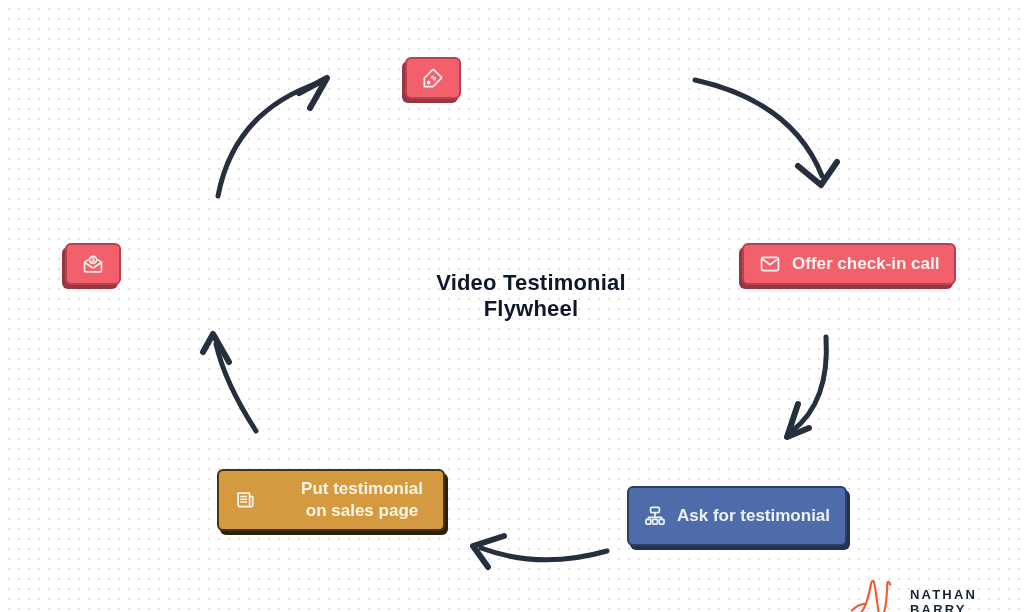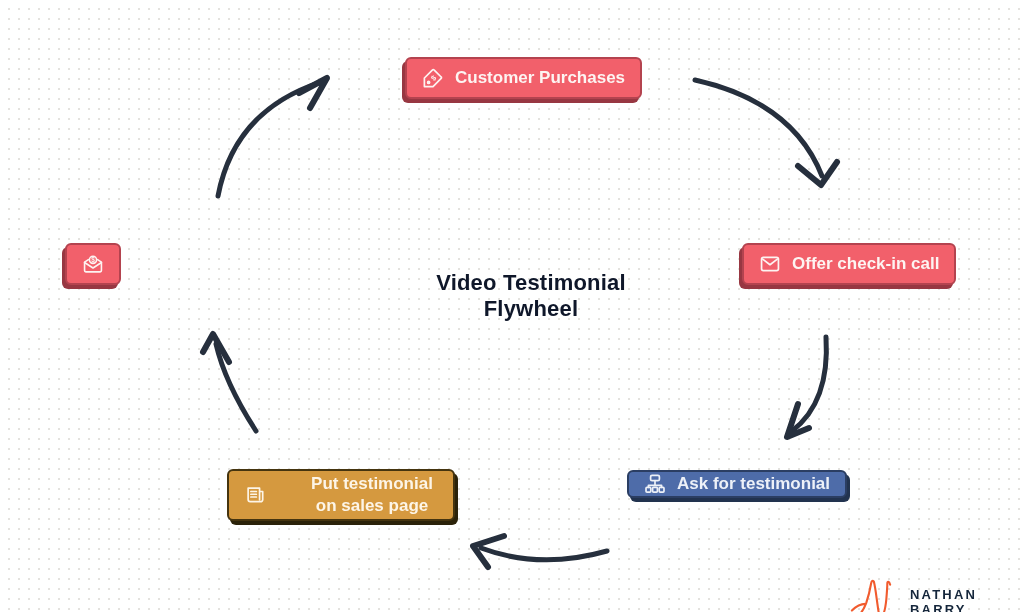--- a/index.html
+++ b/index.html
@@ -30,22 +30,22 @@
   .node-blue{
     background:#4e6ca9;border:2px solid #2b3e63;color:#edf1f8;
     box-shadow:3px 4px 0 #22334f;
   }
   .node-orange{
     background:#d5993f;border:2px solid #45340f;color:#fdf5e7;
     box-shadow:3px 4px 0 #2b2209;
   }
   .node-customer{left:405px;top:57px;height:42px;}
   .node-offer{left:742px;top:243px;height:42px;}
-  .node-ask{left:627px;top:470px;height:28px;}
-  .node-put{left:227px;top:469px;height:52px;white-space:normal;gap:40px;}
+  .node-ask{left:627px;top:486px;height:60px;}
+  .node-put{left:217px;top:469px;height:62px;white-space:normal;gap:40px;}
   .node-put .label{width:132px;text-align:center;}
   .node-increase{left:65px;top:243px;height:42px;}
 
   .title{
     position:absolute;left:386px;top:270px;width:290px;text-align:center;
     font-size:22px;font-weight:600;color:#0f172a;letter-spacing:.2px;
   }
   .logo{
     position:absolute;left:850px;top:576px;display:flex;align-items:center;gap:16px;
   }
@@ -85,21 +85,20 @@
   <div class="node node-red node-customer">
     <span class="icon">
       <svg width="22" height="22" viewBox="0 0 24 24" fill="none" stroke="#fdf4f2" stroke-width="1.7" stroke-linecap="round" stroke-linejoin="round">
         <g transform="rotate(-90 12 12)">
           <path d="M12 2.6H2.6V12l8.9 8.9a1.1 1.1 0 0 0 1.6 0l7.8-7.8a1.1 1.1 0 0 0 0-1.6Z"></path>
           <circle cx="7.2" cy="7.2" r="1.1"></circle>
         </g>
         <text transform="rotate(-42 12.5 12)" x="12.5" y="14.8" text-anchor="middle" font-size="8" font-weight="bold" fill="#fdf4f2" stroke="none">$</text>
       </svg>
     </span>
-    <span class="label">Customer Purchases</span>
   </div>
 
   <div class="node node-red node-offer">
     <span class="icon">
       <svg width="22" height="22" viewBox="0 0 24 24" fill="none" stroke="#fdf4f2" stroke-width="1.7" stroke-linecap="round" stroke-linejoin="round">
         <rect x="2.8" y="4.8" width="18.4" height="14.4" rx="2"></rect>
         <path d="M4 6.6 12 12.8 20 6.6"></path>
       </svg>
     </span>
     <span class="label">Offer check-in call</span>

